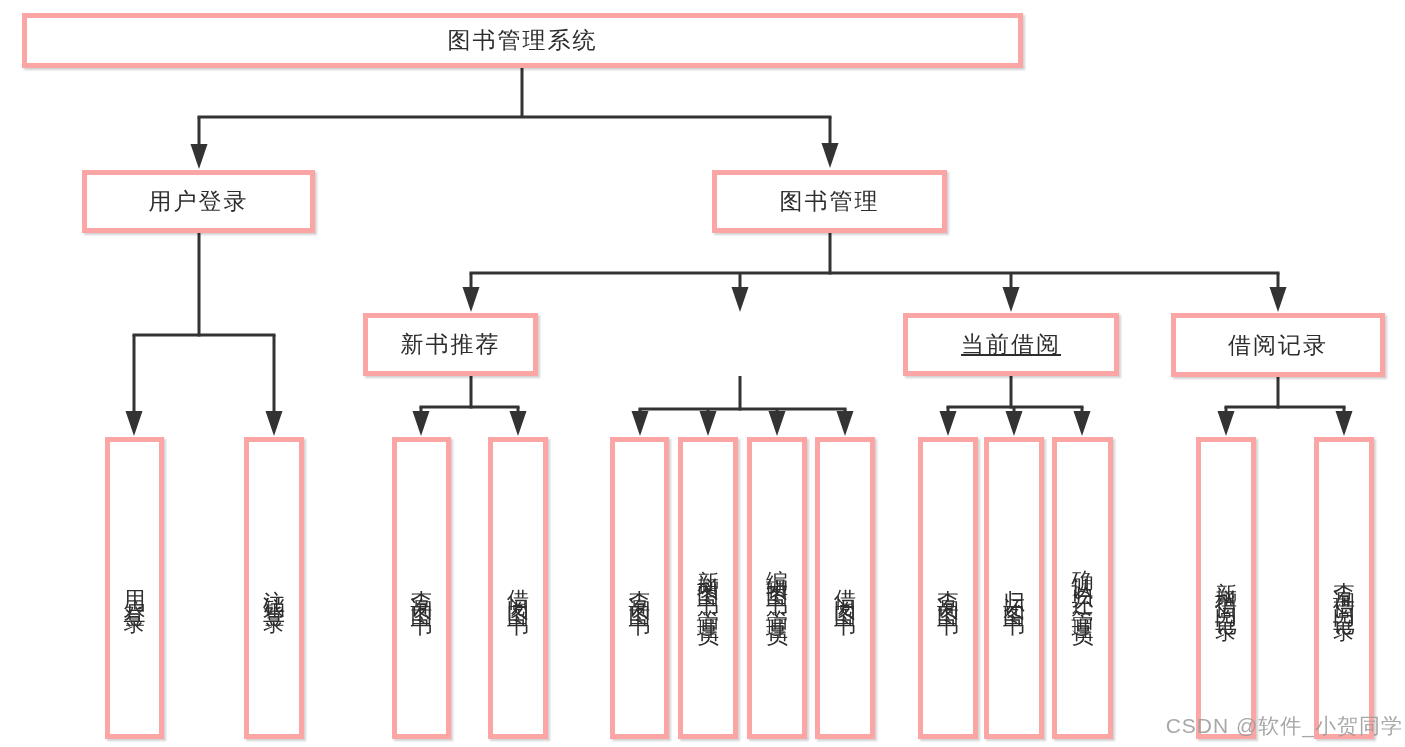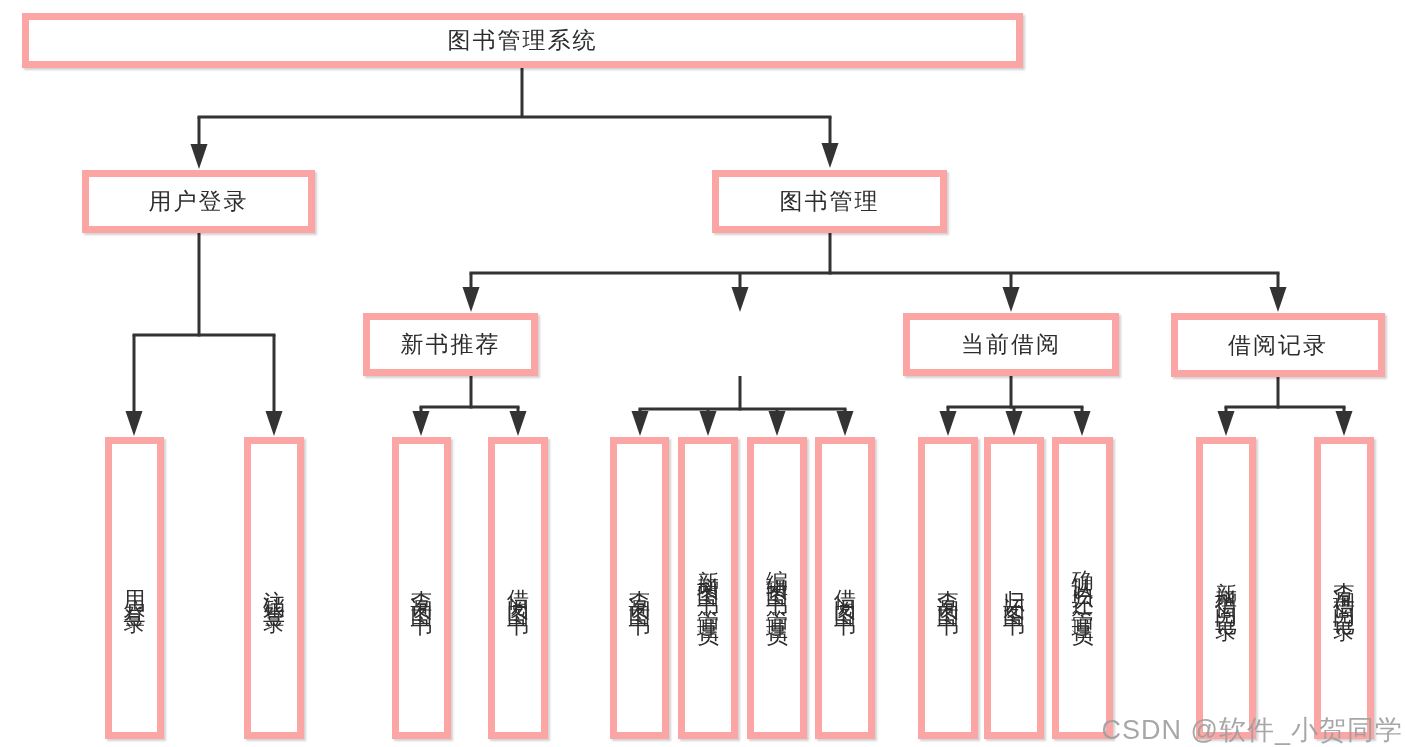--- a/index.html
+++ b/index.html
@@ -19,21 +19,21 @@
   #connectors {
     position: absolute;
     left: 0;
     top: 0;
     z-index: 1;
   }
   .box {
     position: absolute;
     box-sizing: border-box;
     background: #ffffff;
-    border: 7px solid #fca5a5;
+    border: 5px solid #fca5a5;
     box-shadow: 2px 2px 2px rgba(0,0,0,0.18);
     display: flex;
     align-items: center;
     justify-content: center;
     z-index: 2;
     color: #2d2d2d;
   }
   .h-label {
     font-size: 23px;
     letter-spacing: 2px;
@@ -45,21 +45,21 @@
     font-size: 22px;
     letter-spacing: 8px;
     line-height: 1;
     white-space: nowrap;
   }
   #watermark {
     position: absolute;
     top: 712px;
     right: 2px;
     z-index: 5;
-    font-size: 27px;
+    font-size: 21px;
     color: #9e9e9e;
     opacity: 0.9;
     letter-spacing: 1px;
     white-space: nowrap;
   }
 </style>
 </head>
 <body>
 
 <div id="canvas">
@@ -129,21 +129,21 @@
       <polygon points="1335.5,411 1352.5,411 1344,436"></polygon>
     </g>
   </svg>
 
   <div class="box h-label" style="left:22px; top:13px; width:1001px; height:55px;">图书管理系统</div>
 
   <div class="box h-label" style="left:82px; top:170px; width:233px; height:63px;">用户登录</div>
   <div class="box h-label" style="left:712px; top:170px; width:235px; height:63px;">图书管理</div>
 
   <div class="box h-label" style="left:363px; top:313px; width:175px; height:63px;">新书推荐</div>
-  <div class="box h-label" style="left:903px; top:313px; width:216px; height:63px;">当前借阅</div>
+  <div class="box h-label" style="left:903px; top:313px; width:216px; height:63px;text-decoration:underline;">当前借阅</div>
   <div class="box h-label" style="left:1171px; top:313px; width:214px; height:64px;">借阅记录</div>
 
   <div class="box leaf" style="left:105px; top:437px; width:59px; height:302px;">用户登录</div>
   <div class="box leaf" style="left:244px; top:437px; width:60px; height:302px;">注销登录</div>
 
   <div class="box leaf" style="left:392px; top:437px; width:59px; height:302px;">查询图书</div>
   <div class="box leaf" style="left:488px; top:437px; width:60px; height:302px;">借阅图书</div>
 
   <div class="box leaf" style="left:610px; top:437px; width:59px; height:302px;">查询图书</div>
   <div class="box leaf" style="left:678px; top:437px; width:60px; height:302px;">新增图书（管理员）</div>

